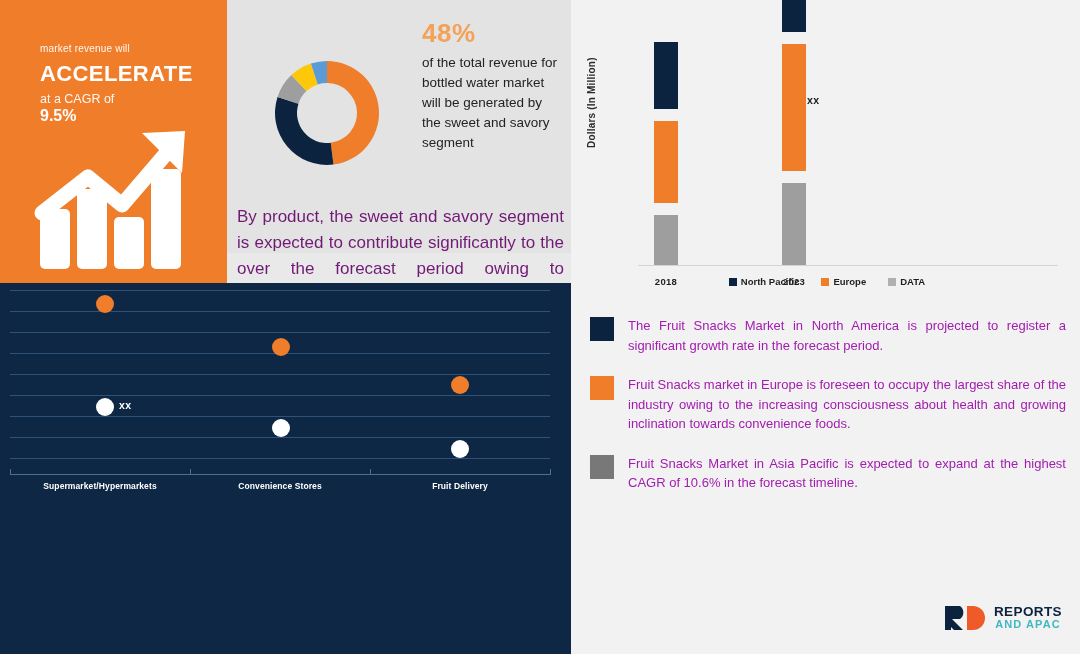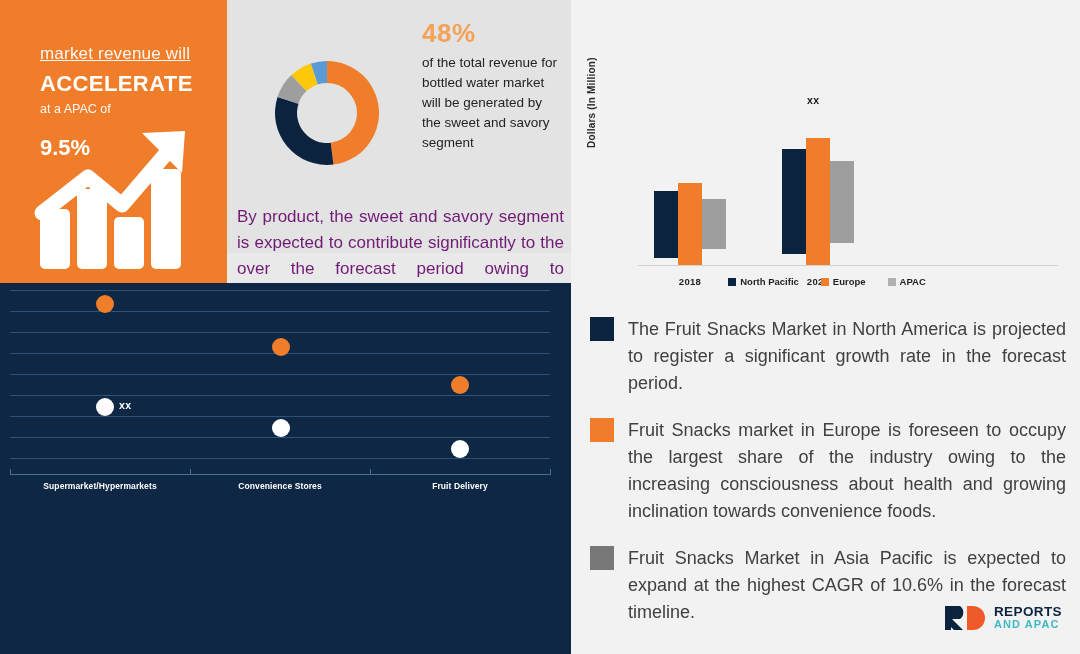--- a/index.html
+++ b/index.html
@@ -19,24 +19,24 @@
   
   #left-col { left:0; top:0; width:571px; height:654px; background:#e9e9e9; }
 
   #accelerate-panel {
     left:0; top:0; width:227px; height:283px;
     background:#ef7d2a;
     overflow:hidden;
   }
   #acc-text { position:absolute; left:40px; top:42px; width:180px; color:#ffffff; }
   #acc-years { font-size:12.5px; letter-spacing:.2px; line-height:1.45; opacity:.95; }
-  #acc-line2 { font-size:17px; letter-spacing:.2px; line-height:1.45; opacity:.95;text-decoration:underline; }
+  #acc-line2 { font-size:10px; letter-spacing:.2px; line-height:1.45; opacity:.95; }
   #acc-accelerate { font-size:22px; font-weight:bold; letter-spacing:.4px; margin:4px 0 5px; }
   #acc-cagr-label { font-size:12.5px; opacity:.95; }
-  #acc-cagr-value { font-size:22px; font-weight:bold; margin-top:19px; }
+  #acc-cagr-value { font-size:16px; font-weight:bold; margin-top:1px; }
   #acc-graphic { position:absolute; left:30px; bottom:12px; width:175px; height:150px; }
 
   #donut-panel {
     left:227px; top:0; width:344px; height:253px;
     background:#e3e3e3;
     padding-left:44px;
   }
   #donut-wrap { position:absolute; left:10px; top:18px; width:180px; height:190px; }
   #stat-block { position:absolute; left:195px; top:20px; width:142px; }
   #stat-pct { font-size:26px; font-weight:bold; color:#f3a257; line-height:1; letter-spacing:.5px; }
@@ -68,57 +68,57 @@
 
   #barchart { position:absolute; left:20px; top:62px; width:470px; height:240px; }
   #bar-ylabel {
     position:absolute; left:-6px; top:86px;
     transform:rotate(-90deg); transform-origin:left top;
     font-size:10px; font-weight:bold; color:#2a2a2a; letter-spacing:.2px;
     white-space:nowrap;
   }
   #bar-plot { position:absolute; left:46px; top:0; right:4px; bottom:36px; }
   #bar-baseline { position:absolute; left:0; right:0; bottom:0; height:1px; background:#d3d3d3; }
-  .bar-group { position:absolute; bottom:1px; display:flex; align-items:center; gap:0px; }
+  .bar-group { position:absolute; bottom:1px; display:flex; align-items:flex-start; gap:12px;flex-direction:column; }
   .bar { width:24px; }
   .bar.na { background:#0c2340; }
   .bar.eu { background:#ef7d2a; }
   .bar.ap { background:#9e9e9e; }
   .bar-cat {
     position:absolute; bottom:-22px; width:100%; text-align:center;
     font-size:9.5px; font-weight:bold; color:#1f1f1f; letter-spacing:.3px;
   }
   #bar-annot { position:absolute; left:215px; top:32px; font-size:10.5px; font-weight:bold; color:#1a1a1a; letter-spacing:.5px; }
   #bar-legend { position:absolute; left:0; width:470px; top:214px; display:flex; justify-content:center; gap:22px; }
   .bl-item { display:flex; align-items:center; gap:4px; font-size:9.5px; font-weight:bold; color:#1f1f1f; }
   .bl-swatch { width:8px; height:8px; display:inline-block; }
 
   #notes { position:absolute; left:18px; top:316px; width:476px; }
   .note-row { display:flex; gap:14px; margin-bottom:20px; }
   .note-swatch { width:24px; height:24px; flex:0 0 24px; margin-top:1px; }
-  .note-text { font-size:18px; line-height:1.5; color:#404040; text-align:justify; flex:1; }
+  .note-text { font-size:13px; line-height:1.5; color:#a21caf; text-align:justify; flex:1; }
 
   #logo { position:absolute; right:18px; bottom:22px; display:flex; align-items:center; gap:5px; }
   #logo-mark { width:46px; height:28px; }
-  #logo-text { line-height:1.05; }
+  #logo-text { line-height:1.05;text-align:center; }
   #logo-l1 { font-size:13.5px; font-weight:bold; color:#0c2340; letter-spacing:.4px; }
   #logo-l2 { font-size:11px; font-weight:bold; color:#3fb8c4; letter-spacing:1.1px; }
 </style>
 </head>
 <body>
 
 <div id="root">
 
   <div class="panel" id="left-col">
 
     <div class="panel" id="accelerate-panel">
       <div id="acc-text">
         <div id="acc-line2">market revenue will</div>
         <div id="acc-accelerate">ACCELERATE</div>
-        <div id="acc-cagr-label">at a APAC of</div>
+        <div id="acc-cagr-label">at a CAGR of</div>
         <div id="acc-cagr-value">9.5%</div>
       </div>
       <svg id="acc-graphic" viewBox="0 0 175 150">
 
         <rect x="10" y="88" width="30" height="60" rx="5" fill="#ffffff"></rect>
         <rect x="47" y="68" width="30" height="80" rx="5" fill="#ffffff"></rect>
         <rect x="84" y="96" width="30" height="52" rx="5" fill="#ffffff"></rect>
         <rect x="121" y="48" width="30" height="100" rx="5" fill="#ffffff"></rect>
 
         <path d="M12 92 L58 56 L92 84 L140 28" stroke="#ffffff" stroke-width="15" fill="none" stroke-linecap="round" stroke-linejoin="round"></path>
@@ -217,21 +217,21 @@
         <div class="bl-item">
           <span class="bl-swatch" style="background:#0c2340"></span>
           <span>North Pacific</span>
         </div>
         <div class="bl-item">
           <span class="bl-swatch" style="background:#ef7d2a"></span>
           <span>Europe</span>
         </div>
         <div class="bl-item">
           <span class="bl-swatch" style="background:#b0b0b0"></span>
-          <span>APAC</span>
+          <span>DATA</span>
         </div>
       </div>
     </div>
 
     <div id="notes">
       <div class="note-row">
         <span class="note-swatch" style="background:#0c2340"></span>
         <span class="note-text">The Fruit Snacks Market in North America is projected to register a significant growth rate in the forecast period.</span>
       </div>
       <div class="note-row">

